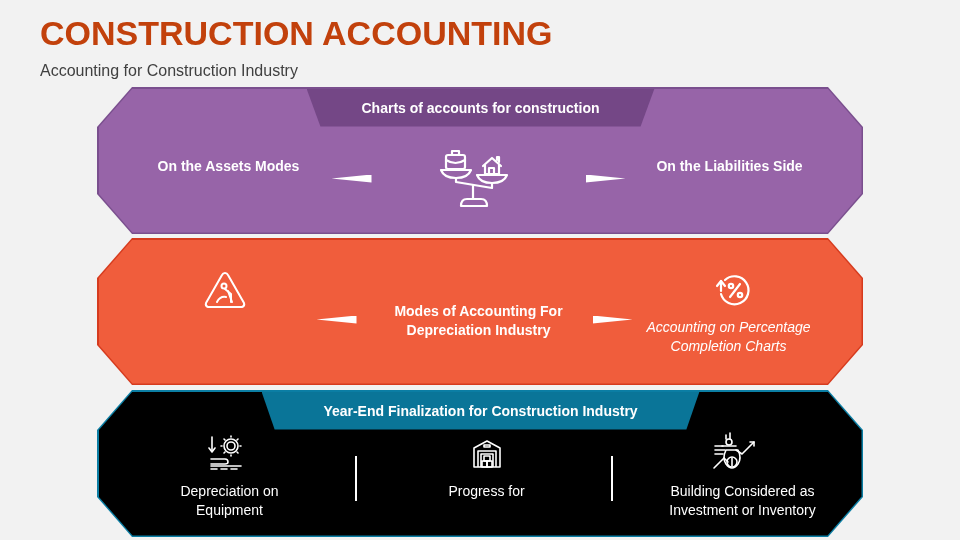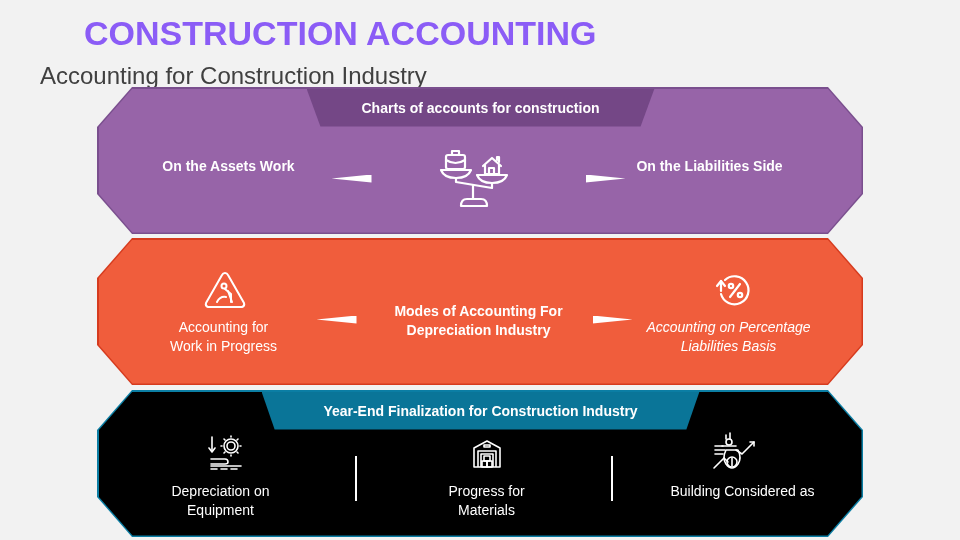--- a/index.html
+++ b/index.html
@@ -4,27 +4,26 @@
   <style>
     html, body { margin: 0; padding: 0; }
     body {
       width: 960px; height: 540px; overflow: hidden;
       background: #f2f2f2;
       font-family: "Liberation Sans", "DejaVu Sans", sans-serif;
       position: relative;
     }
     .title {
       position: absolute; left: 40px; top: 14px;
-      font-size: 34px; font-weight: bold; color: #8b5cf6;
+      font-size: 34px; font-weight: bold; color: #c2410c;
       letter-spacing: 0px;
-      margin-left: 44px;
     }
     .subtitle {
       position: absolute; left: 40px; top: 62px;
-      font-size: 24px; color: #404040;
+      font-size: 16px; color: #404040;
     }
     .band {
       position: absolute; left: 97px; width: 766px; height: 147px;
       clip-path: polygon(35px 0, 731px 0, 766px 40px, 766px 107px, 731px 147px, 35px 147px, 0 107px, 0 40px);
     }
     .band-inner {
       position: absolute; left: 1.5px; top: 1.5px; right: 1.5px; bottom: 1.5px;
       clip-path: polygon(34px 0, 729px 0, 763px 39px, 763px 105px, 729px 144px, 34px 144px, 0 105px, 0 39px);
     }
     .band-purple { top: 87px; background: #7a4f8e; }
@@ -70,21 +69,21 @@
 </head>
 <body>
 
 <div class="title">CONSTRUCTION ACCOUNTING</div>
 <div class="subtitle">Accounting for Construction Industry</div>
 
 <div class="band band-purple">
   <div class="band-inner">
     <div class="tab tab-purple">Charts of accounts for construction</div>
 
-    <div class="txt bold" style="left:40px; top:68px; width:180px;">On the Assets Work</div>
+    <div class="txt bold" style="left:40px; top:68px; width:180px;">On the Assets Modes</div>
     <div class="arrow-left" style="left:233px; top:86px;"></div>
 
     <svg class="icon" style="left:340px; top:57px;" width="70" height="64" viewBox="0 0 70 64" fill="none" stroke="#fff" stroke-width="2.2" stroke-linecap="round" stroke-linejoin="round">
 
       <rect x="7" y="9" width="19" height="14" rx="2"></rect>
       <path d="M13 9 V5 h7 v4"></path>
       <path d="M7 14 q9.5 6 19 0"></path>
 
       <path d="M2 24 h30 q-3 8 -15 8 q-12 0 -15 -8z"></path>
 
@@ -94,108 +93,104 @@
       <path d="M58 14 v-3 h2 v5"></path>
 
       <path d="M38 29 h30 q-3 8 -15 8 q-12 0 -15 -8z"></path>
 
       <path d="M17 32 v4 l36 6 v-5"></path>
       <path d="M34 39 v14"></path>
       <path d="M22 60 q0 -7 6 -7 h14 q6 0 6 7 z"></path>
     </svg>
 
     <div class="arrow-right" style="left:487px; top:86px;"></div>
-    <div class="txt bold" style="left:516px; top:68px; width:190px;">On the Liabilities Side</div>
+    <div class="txt bold" style="left:536px; top:68px; width:190px;">On the Liabilities Side</div>
   </div>
 </div>
 
 <div class="band band-orange">
   <div class="band-inner">
     <svg class="icon" style="left:104px; top:30px;" width="44" height="40" viewBox="0 0 44 40" fill="none" stroke="#fff" stroke-width="2" stroke-linejoin="round" stroke-linecap="round">
       <path d="M22 3 q2 0 3 2 l16 28 q1 3 -2 4 h-34 q-3 -1 -2 -4 l16 -28 q1 -2 3 -2z"></path>
       <circle cx="21" cy="16" r="2.5"></circle>
       <path d="M14 32 q3 -6 9 -5"></path>
       <path d="M22 19 l6 5 v8"></path>
       <path d="M25 21 l4 11"></path>
     </svg>
-    <div class="txt" style="left:45px; top:78px; width:160px;">
-      <div>Accounting for</div>
-      <div>Work in Progress</div>
-    </div>
 
     <div class="arrow-left" style="left:218px; top:76px;"></div>
 
     <div class="txt bold" style="left:270px; top:62px; width:220px;text-align:center;">
       <div>Modes of Accounting For</div>
       <div>Depreciation Industry</div>
     </div>
 
     <div class="arrow-right" style="left:494px; top:76px;"></div>
 
     <svg class="icon" style="left:612px; top:32px;" width="42" height="38" viewBox="0 0 42 38" fill="none" stroke="#fff" stroke-width="2.2" stroke-linecap="round" stroke-linejoin="round">
       <path d="M10 22 a14 14 0 1 0 4 -14"></path>
       <path d="M6 14 l4 -5 l4 5"></path>
       <path d="M10 9 v10"></path>
       <circle cx="20" cy="14" r="2.2"></circle>
       <circle cx="29" cy="23" r="2.2"></circle>
       <path d="M29 12 l-10 13"></path>
     </svg>
     <div class="txt" style="left:535px; top:78px; width:190px;font-style:italic;">
       <div>Accounting on Percentage</div>
-      <div>Liabilities Basis</div>
+      <div>Completion Charts</div>
     </div>
   </div>
 </div>
 
 <div class="band band-blue">
   <div class="band-inner">
     <div class="tab tab-blue">Year-End Finalization for Construction Industry</div>
 
     <svg class="icon" style="left:108px; top:43px;" width="40" height="36" viewBox="0 0 40 36" fill="none" stroke="#fff" stroke-width="1.6" stroke-linecap="round" stroke-linejoin="round">
       <path d="M5 2 v14"></path>
       <path d="M2 13 l3 4 l3 -4"></path>
       <circle cx="24" cy="11" r="7"></circle>
       <circle cx="24" cy="11" r="4"></circle>
       <path d="M24 2 v-1 M24 20 v1 M15 11 h-1 M33 11 h1 M18 5 l-1 -1 M30 17 l1 1 M30 5 l1 -1 M18 17 l-1 1"></path>
       <path d="M4 24 h14 q3 0 3 3 q0 2 -3 2 h-14"></path>
       <path d="M4 31 h30"></path>
       <path d="M4 34 h6 M14 34 h6 M24 34 h6"></path>
     </svg>
-    <div class="txt" style="left:41px; top:90px; width:162px;">
+    <div class="txt" style="left:50px; top:90px; width:162px;">
       <div>Depreciation on</div>
       <div>Equipment</div>
     </div>
 
     <div class="divider" style="left:256px; top:64px;"></div>
 
     <svg class="icon" style="left:373px; top:47px;" width="30" height="30" viewBox="0 0 30 30" fill="none" stroke="#fff" stroke-width="1.6" stroke-linejoin="round">
       <path d="M2 9 l13 -7 l13 7 v19 h-26 z"></path>
       <rect x="12" y="6" width="6" height="2"></rect>
       <path d="M6 28 v-16 h18 v16"></path>
       <path d="M9 28 v-13 h12 v13"></path>
       <rect x="12" y="17" width="6" height="5"></rect>
       <rect x="10" y="22" width="5" height="6"></rect>
       <rect x="15" y="22" width="5" height="6"></rect>
     </svg>
     <div class="txt" style="left:307px; top:90px; width:162px;">
       <div>Progress for</div>
-      <div>Materials</div>
     </div>
 
     <div class="divider" style="left:512px; top:64px;"></div>
 
     <svg class="icon" style="left:613px; top:40px;" width="48" height="44" viewBox="0 0 48 44" fill="none" stroke="#fff" stroke-width="1.6" stroke-linecap="round" stroke-linejoin="round">
       <path d="M14 3 v4 M18 1 v6"></path>
       <circle cx="17" cy="10" r="3"></circle>
       <path d="M10 14 h14"></path>
       <path d="M3 14 h8 M3 18 h10 M3 22 h8"></path>
       <path d="M2 36 l10 -10 l4 4"></path>
       <path d="M14 18 q-4 8 0 14 q6 8 12 0 q4 -6 0 -14 z"></path>
       <circle cx="20" cy="30" r="5"></circle>
       <path d="M20 26 v8"></path>
       <path d="M24 18 l6 4 l6 -6 l6 -6"></path>
       <path d="M38 10 h4 v4"></path>
     </svg>
     <div class="txt" style="left:554px; top:90px; width:180px;">
       <div>Building Considered as</div>
+      <div>Investment or Inventory</div>
     </div>
   </div>
 </div>
 
 </body></html>

